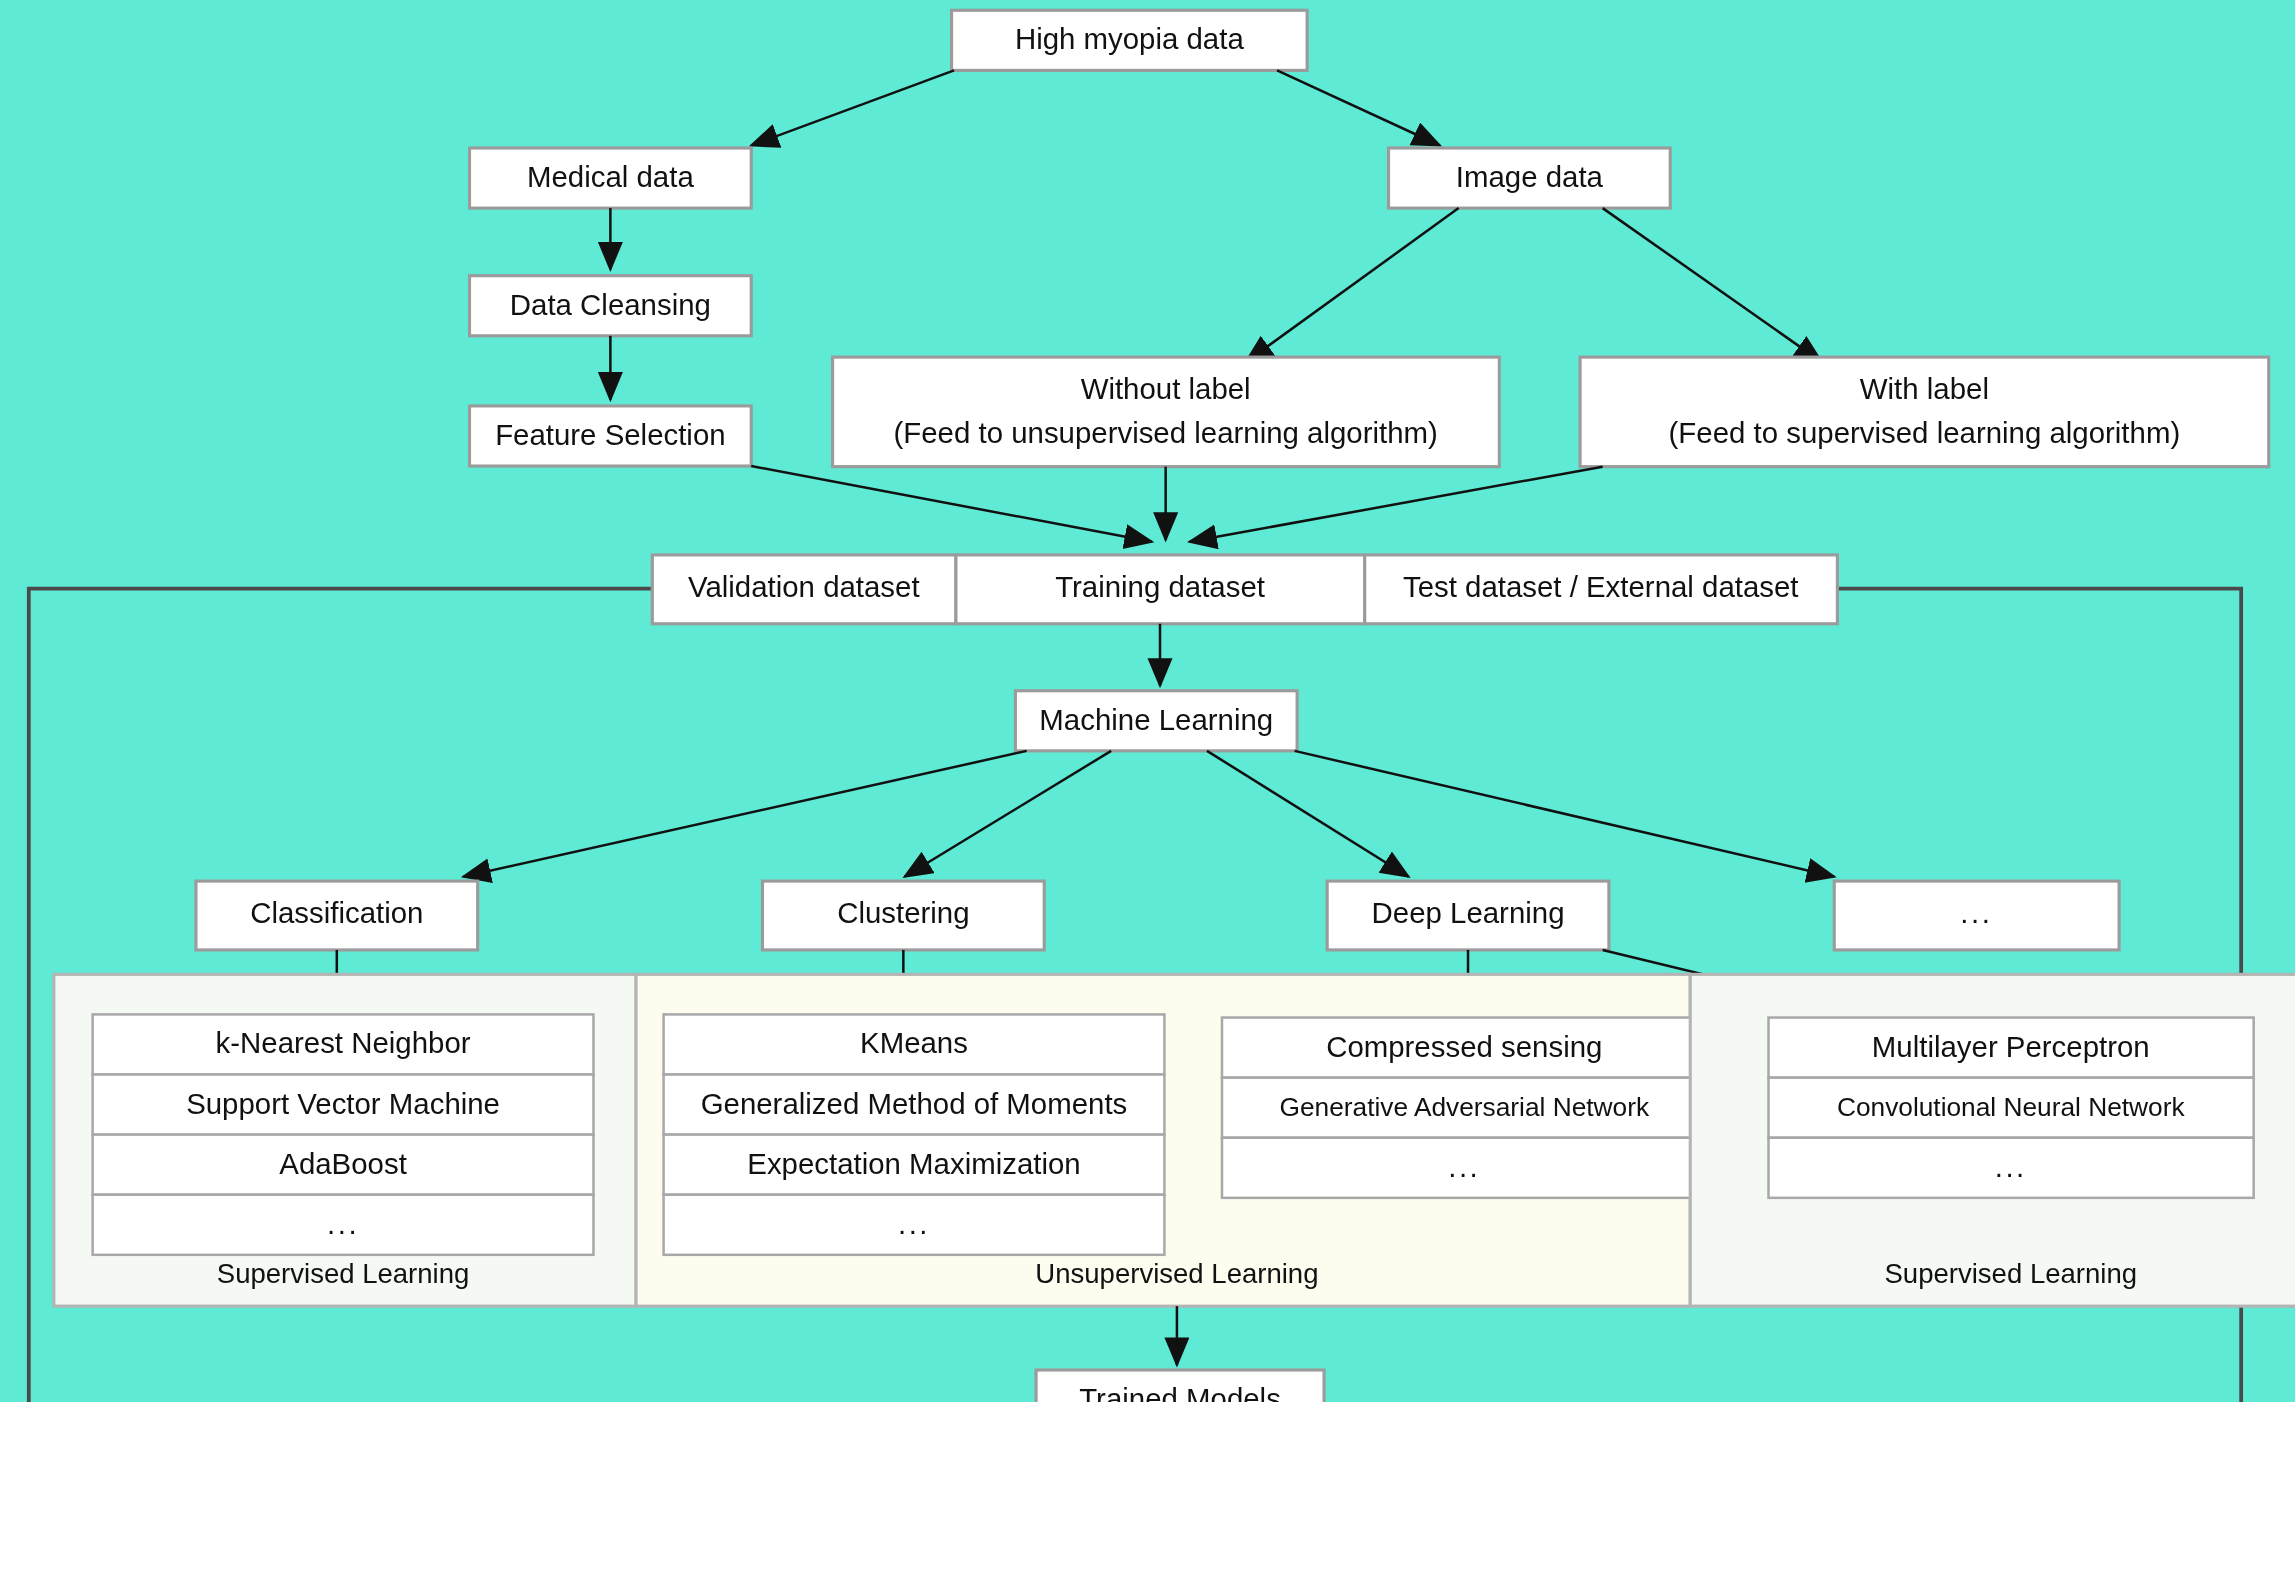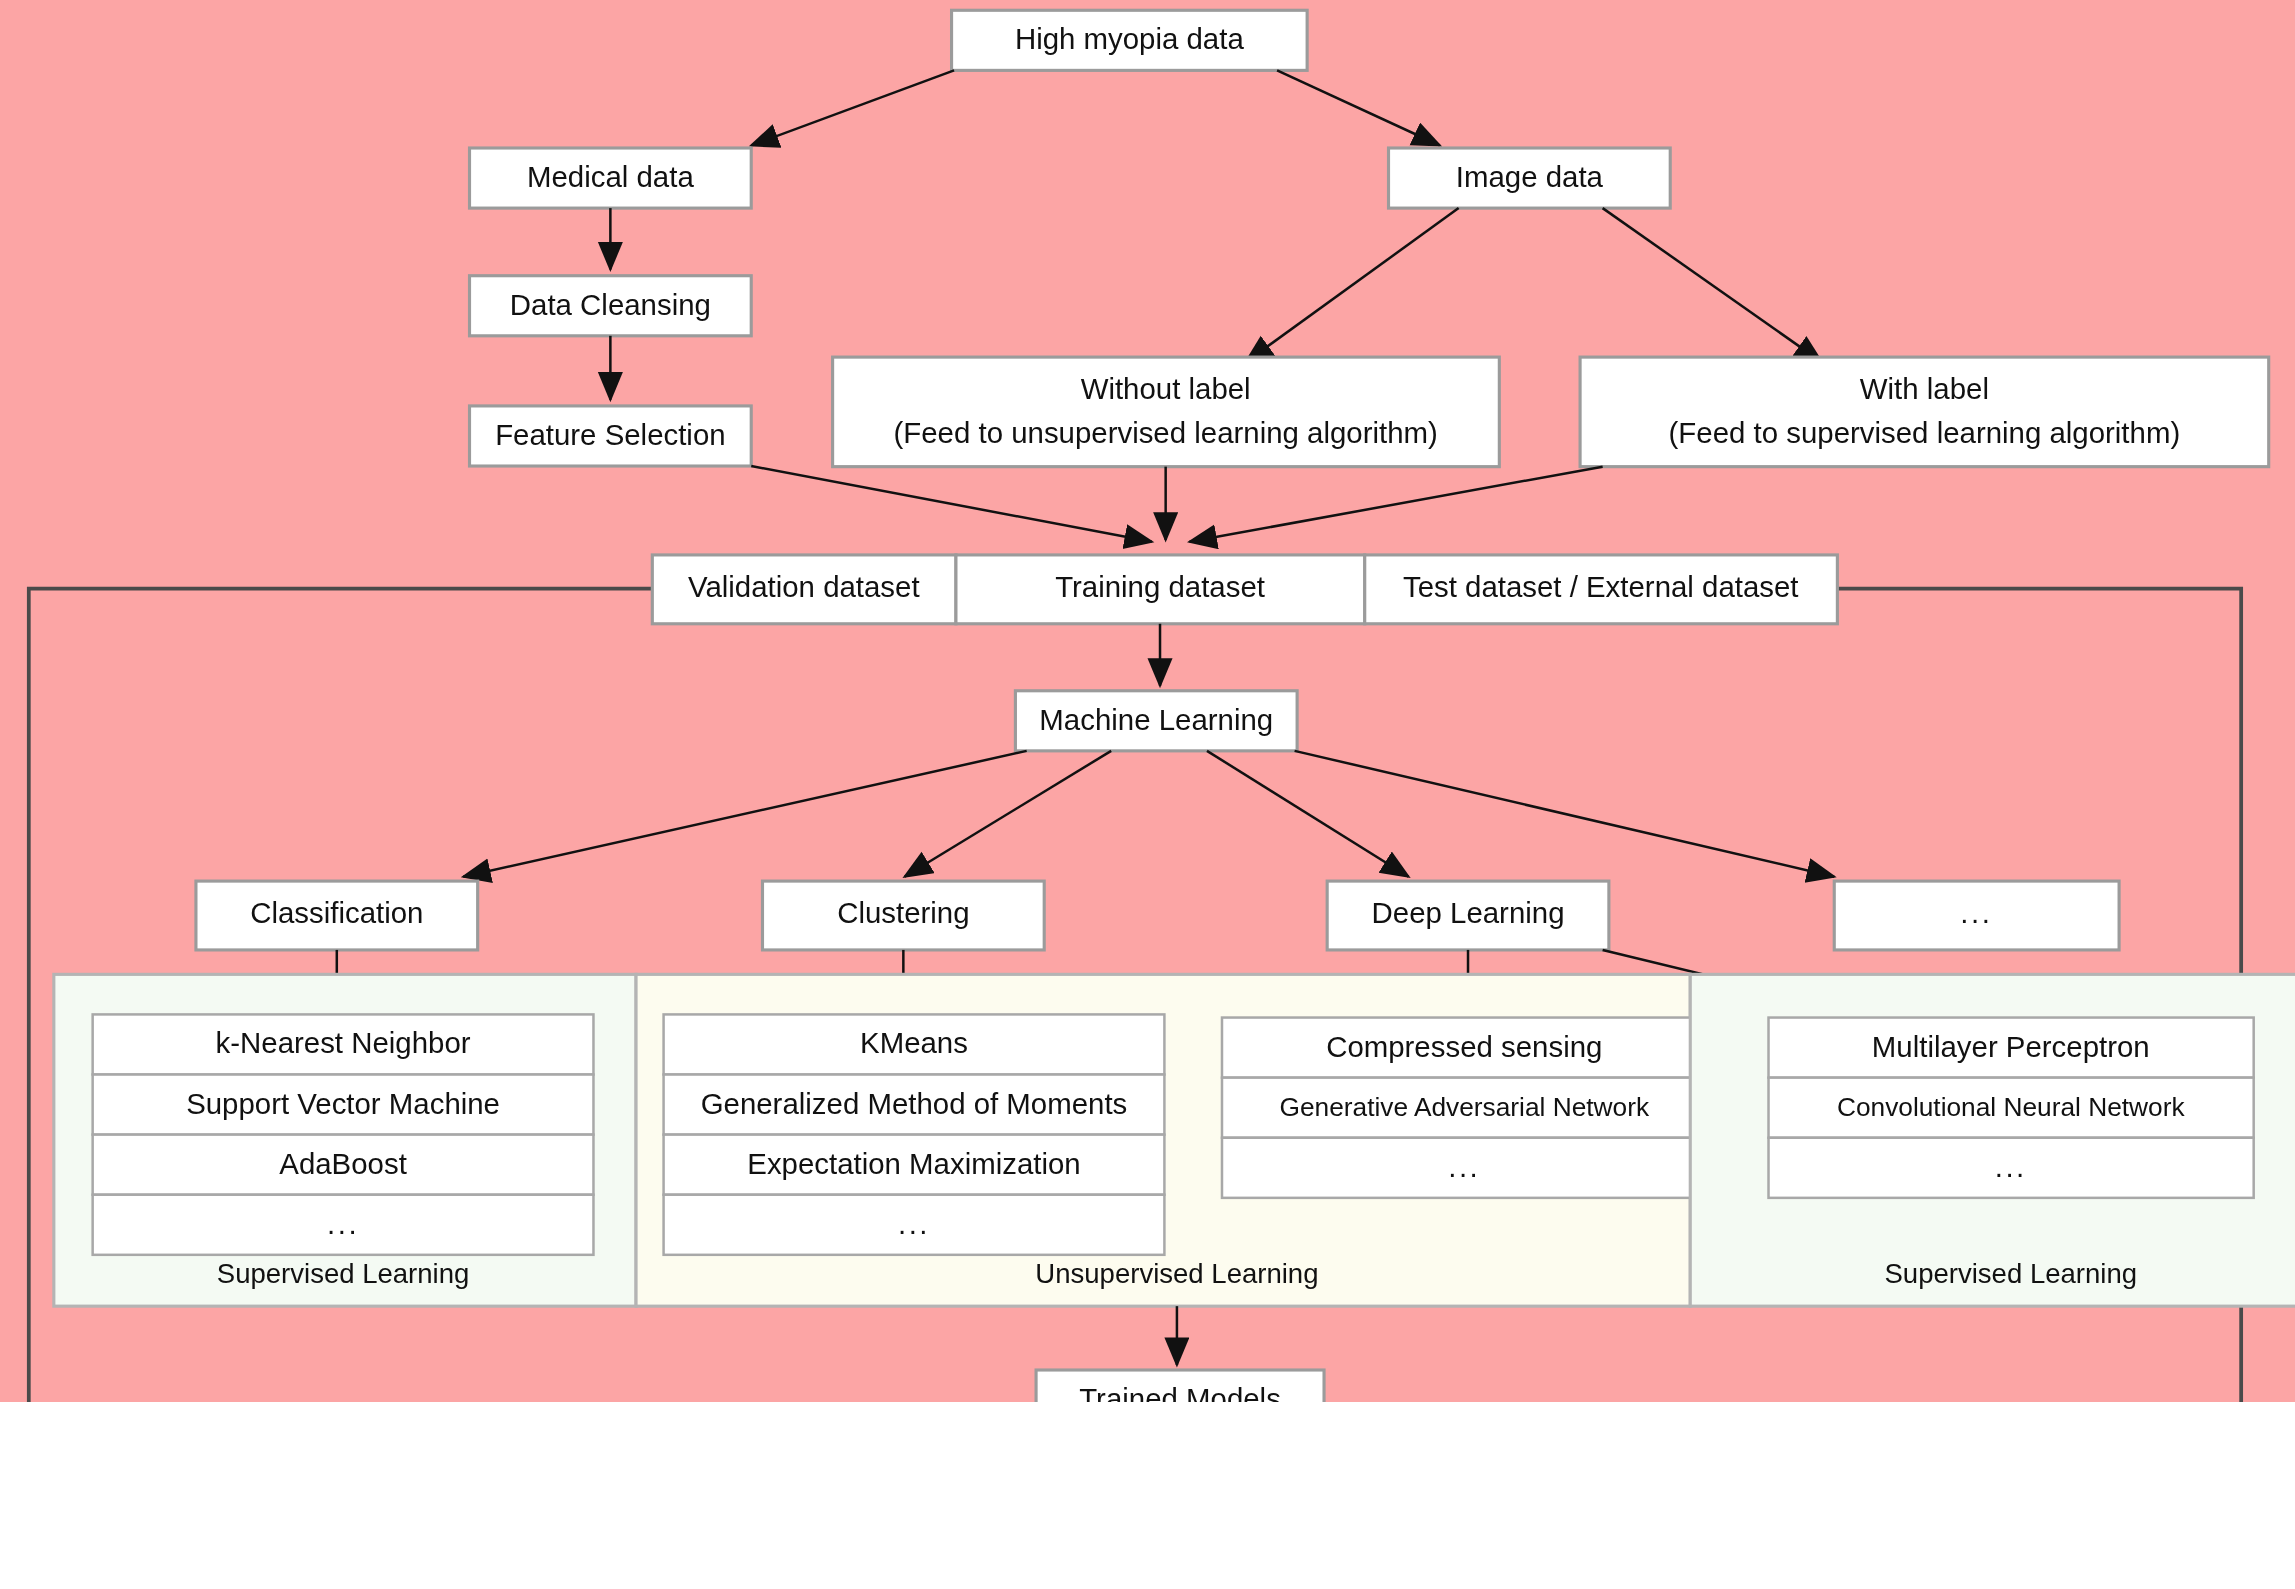--- a/index.html
+++ b/index.html
@@ -1,17 +1,17 @@
 <!DOCTYPE html>
 <html style="font-size:10px"><head>
 <meta charset="utf-8">
 <style>
   html,body{margin:0;padding:0;background:#ffffff;}
   body{font-family:"Liberation Sans",sans-serif;}
-  #stage{position:relative;width:2295px;height:1402px;background:#fca5a5;overflow:hidden;}
+  #stage{position:relative;width:2295px;height:1402px;background:#5eead4;overflow:hidden;}
   #diagram{position:absolute;left:0;top:0;width:2295px;height:1590px;}
   .bx{fill:#ffffff;stroke:#9b9b9b;stroke-width:5;}
   .bx-thin{fill:#ffffff;stroke:#a8a8a8;stroke-width:4;}
   .panel-green{fill:#f4faf3;stroke:#b4b4b4;stroke-width:5;}
   .panel-yellow{fill:#fdfcef;stroke:#b4b4b4;stroke-width:5;}
   .outer{fill:none;stroke:#4a4a4a;stroke-width:6;}
   .ln{stroke:#111111;stroke-width:4;fill:none;}
   .ln-thick{stroke:#4a4a4a;stroke-width:7;fill:none;}
   text{font-family:"Liberation Sans",sans-serif;fill:#111111;}
   .t{font-size:47px;text-anchor:middle;dominant-baseline:middle;}

